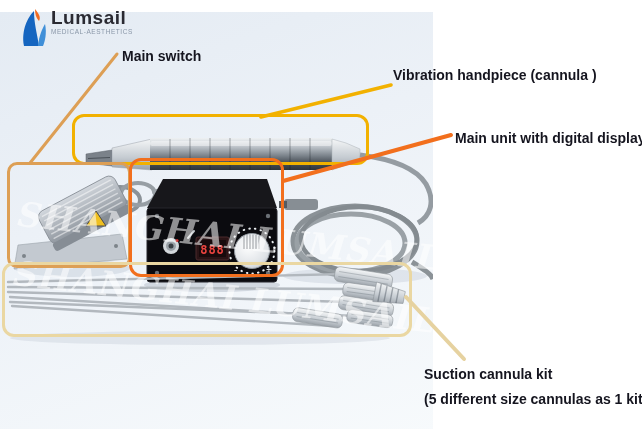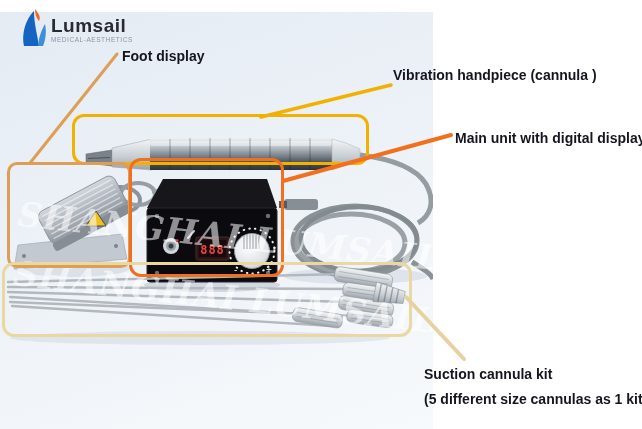--- a/index.html
+++ b/index.html
@@ -23,21 +23,21 @@
   
   #lines-svg{position:absolute;left:0;top:0;pointer-events:none;}
   
   .label{position:absolute;font-weight:700;font-size:14px;color:#15151f;white-space:nowrap;}
   #lbl-foot{left:122px;top:48px;}
   #lbl-vibration{left:393px;top:67px;}
   #lbl-main{left:455px;top:130px;}
   #lbl-cannula{left:424px;top:366px;}
   #lbl-cannula .sub{margin-top:9px;}
   
-  #logo{position:absolute;left:14px;top:8px;display:flex;align-items:center;}
+  #logo{position:absolute;left:14px;top:8px;display:flex;align-items:flex-start;}
   #logo-text{margin-left:3px;}
   #logo-name{font-weight:700;font-size:19px;color:#2a2a32;letter-spacing:0.5px;line-height:20px;}
   #logo-tagline{font-size:6.5px;color:#8a97a8;letter-spacing:0.55px;margin-top:0px;}
 </style>
 </head>
 <body>
 
 <div id="canvas">
 
   <div id="photo">
@@ -214,21 +214,21 @@
   <div id="box-main" class="abox"></div>
   <div id="box-cannula" class="abox"></div>
 
   <svg id="lines-svg" width="642" height="429" viewBox="0 0 642 429">
     <line x1="117" y1="54" x2="30" y2="163" stroke="#dd9f55" stroke-width="3" stroke-linecap="round"></line>
     <line x1="261" y1="117" x2="391" y2="85" stroke="#f2b100" stroke-width="3.5" stroke-linecap="round"></line>
     <line x1="283" y1="181" x2="451" y2="135" stroke="#f26f1d" stroke-width="4" stroke-linecap="round"></line>
     <line x1="406" y1="297" x2="464" y2="359" stroke="#e6d2a0" stroke-width="4" stroke-linecap="round"></line>
   </svg>
 
-  <div id="lbl-foot" class="label">Foot display</div>
+  <div id="lbl-foot" class="label">Main switch</div>
   <div id="lbl-vibration" class="label">Vibration handpiece (cannula )</div>
   <div id="lbl-main" class="label">Main unit with digital display</div>
   <div id="lbl-cannula" class="label">
     <div>Suction cannula kit</div>
     <div class="sub">(5 different size cannulas as 1 kit)</div>
   </div>
 
   <div id="logo">
     <svg width="34" height="42" viewBox="0 0 34 42">
       <path d="M10,38 C7,22 14,9 20,3 C20,15 23,25 25,38 Z" fill="#1565c0"></path>

